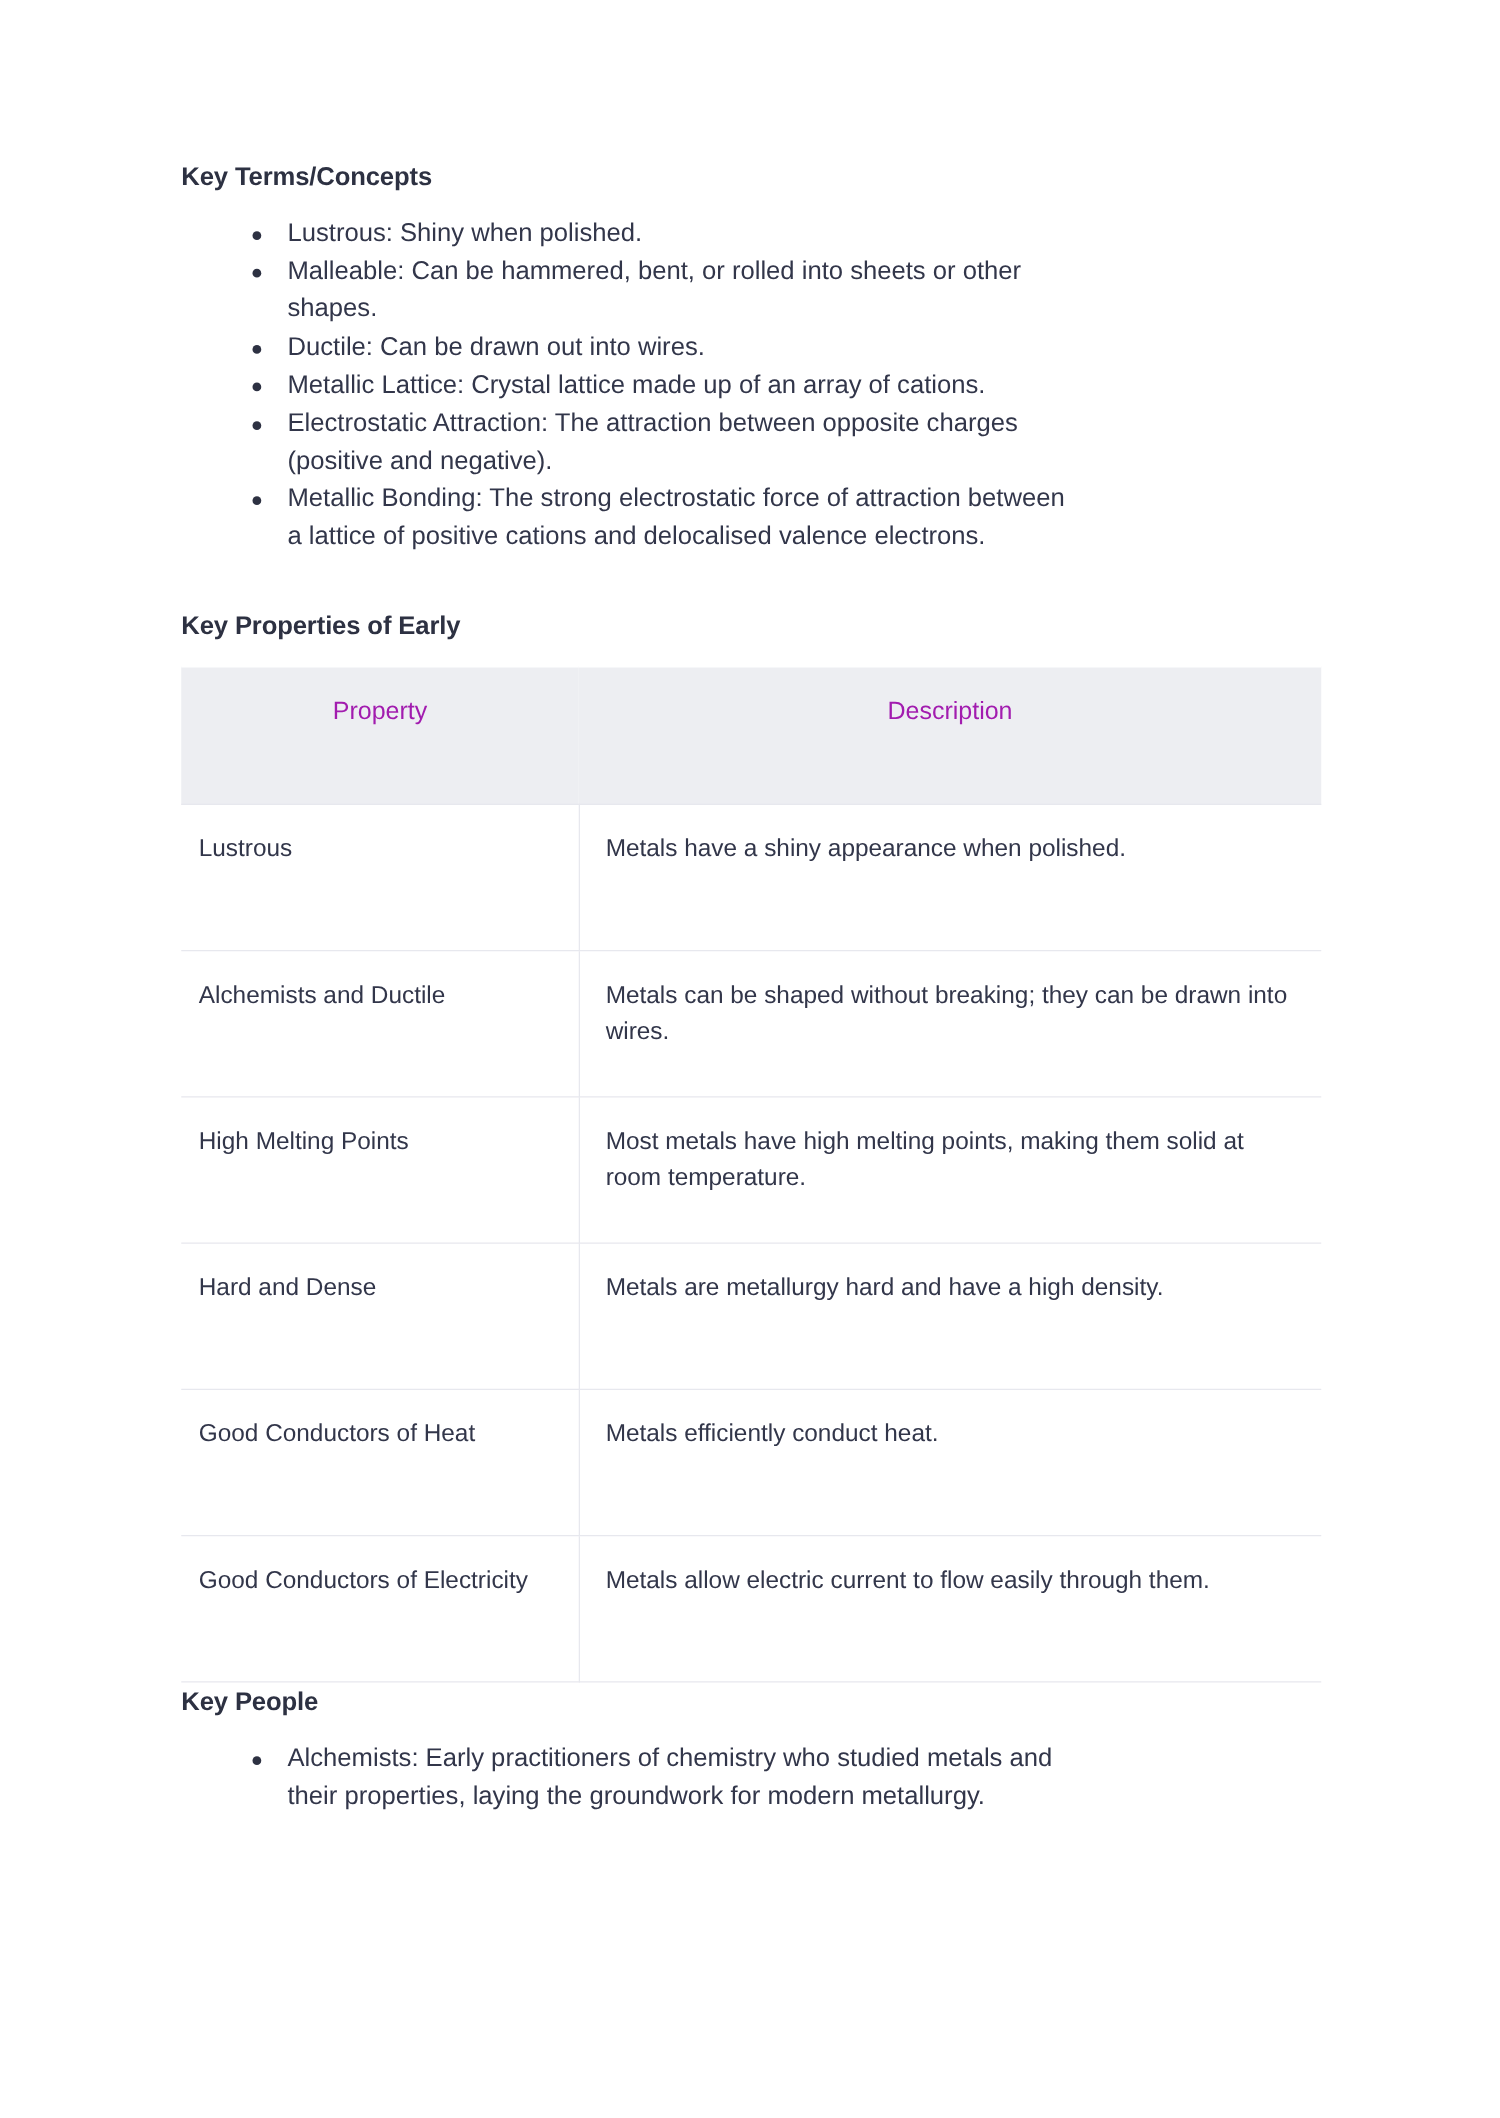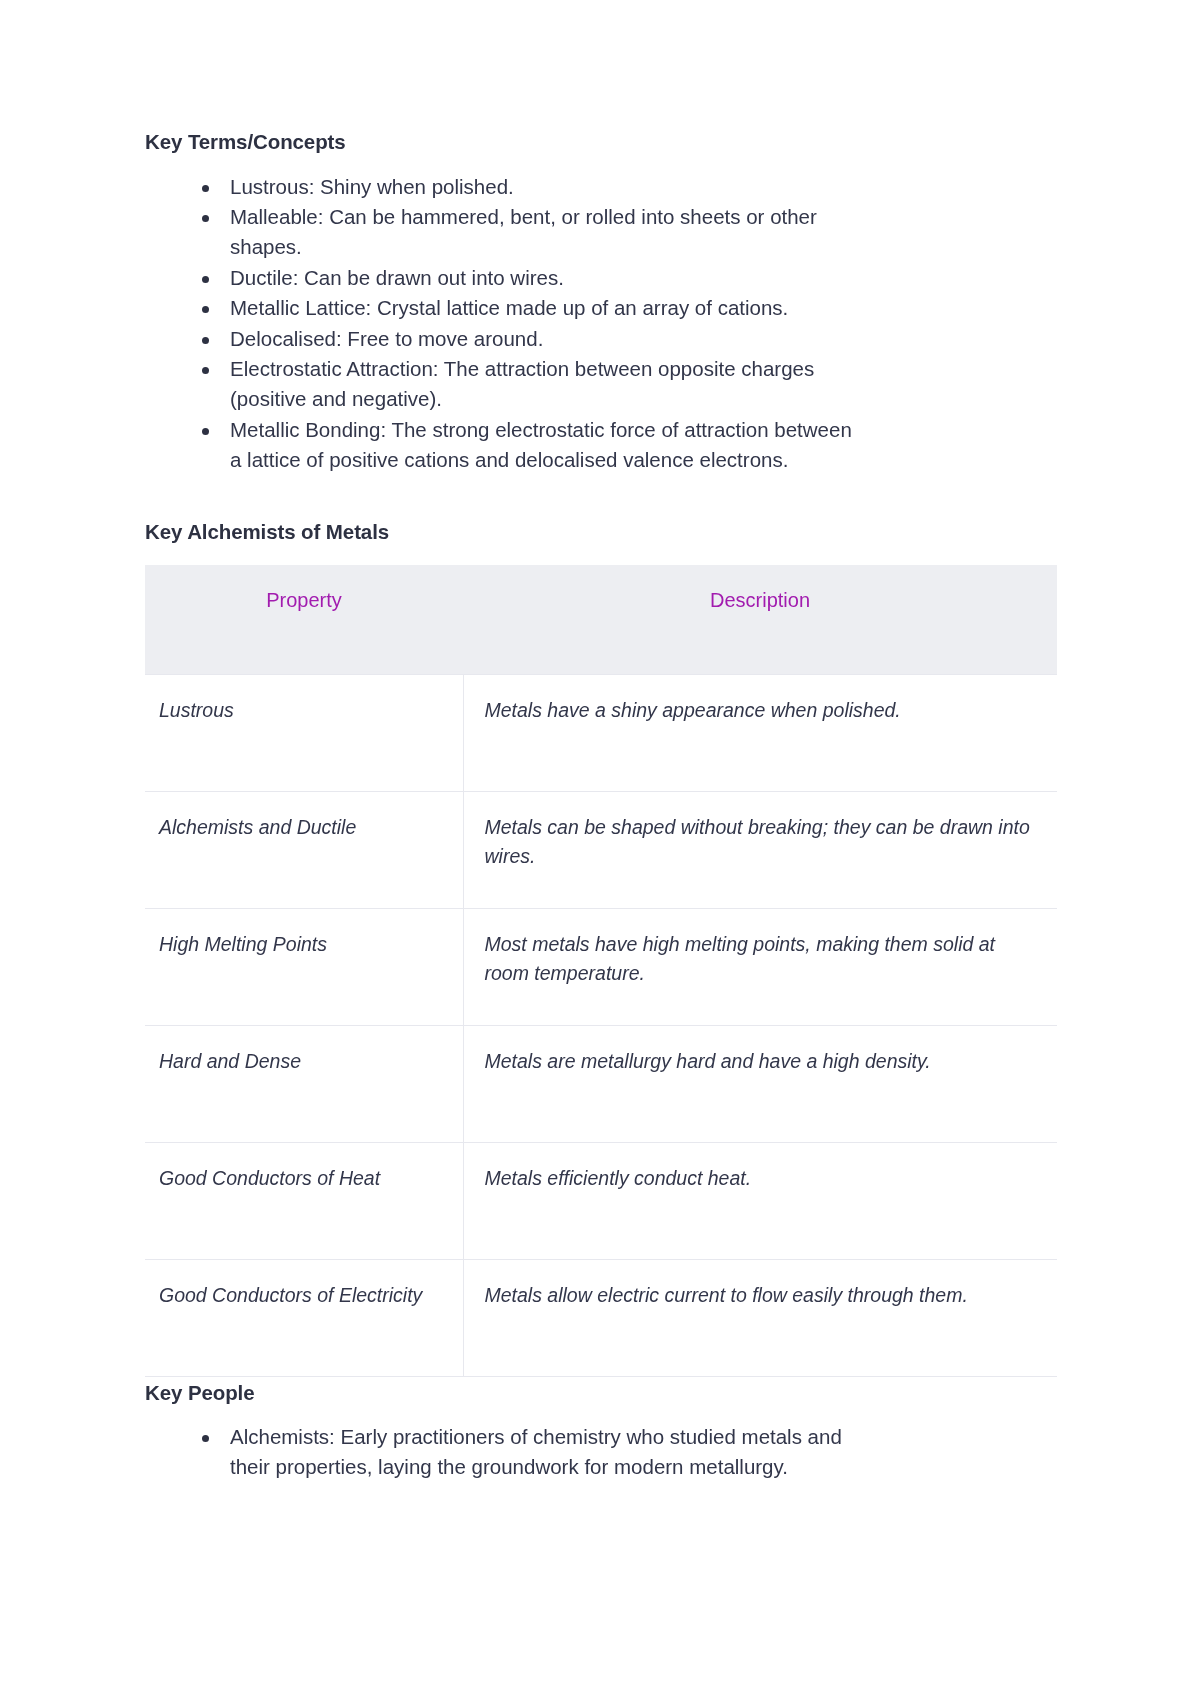--- a/index.html
+++ b/index.html
@@ -91,21 +91,20 @@
   table.props tbody td {
     font-size: 19.5px;
     line-height: 1.48;
     color: #32364a;
     vertical-align: top;
     padding: 21px 16px 0 16px;
     border: 1px solid #e7e8ee;
     border-left: none;
     border-right: none;
     background: #ffffff;
-    font-style: italic;
   }
   table.props tbody td.prop {
     border-right: 1px solid #e7e8ee;
     padding-left: 14px;
   }
   table.props tbody td.desc {
     padding-left: 21px;
   }
 
   table.props tbody tr { height: 117px; }
@@ -119,28 +118,27 @@
 
 <div class="page">
 
   <h2 class="section-heading">Key Terms/Concepts</h2>
 
   <ul class="bullets">
     <li>Lustrous: Shiny when polished.</li>
     <li>Malleable: Can be hammered, bent, or rolled into sheets or other shapes.</li>
     <li>Ductile: Can be drawn out into wires.</li>
     <li>Metallic Lattice: Crystal lattice made up of an array of cations.</li>
-    <li>Delocalised: Free to move around.</li>
     <li>Electrostatic Attraction: The attraction between opposite charges (positive and negative).</li>
     <li>Metallic Bonding: The strong electrostatic force of attraction between a lattice of positive cations and delocalised valence electrons.</li>
   </ul>
 
   <div class="spacer-after-list"></div>
 
-  <h2 class="section-heading tight">Key Alchemists of Metals</h2>
+  <h2 class="section-heading tight">Key Properties of Early</h2>
 
   <table class="props">
     <colgroup>
       <col class="c1">
       <col class="c2">
     </colgroup>
     <thead>
       <tr>
         <th>Property</th>
         <th>Description</th>

